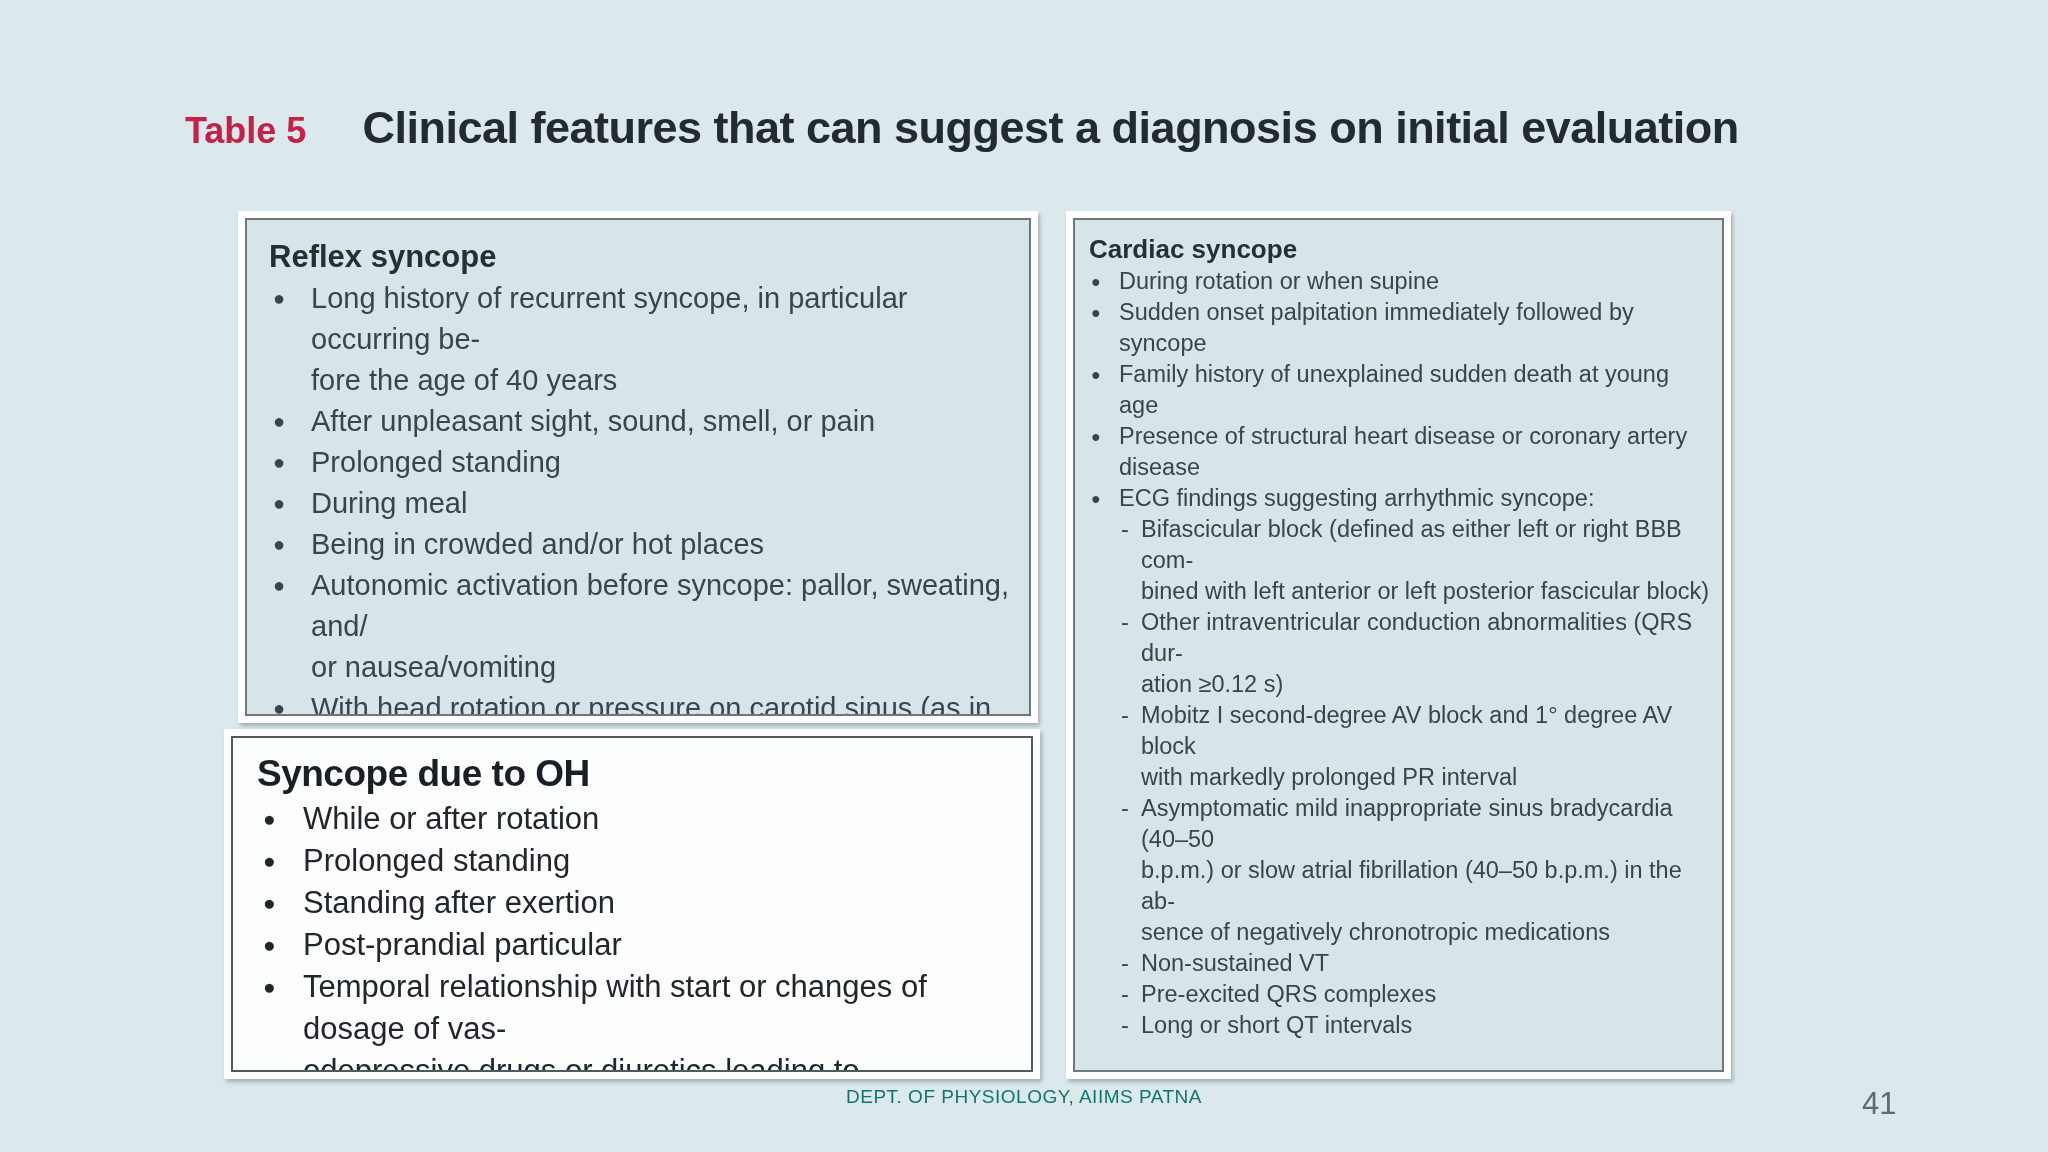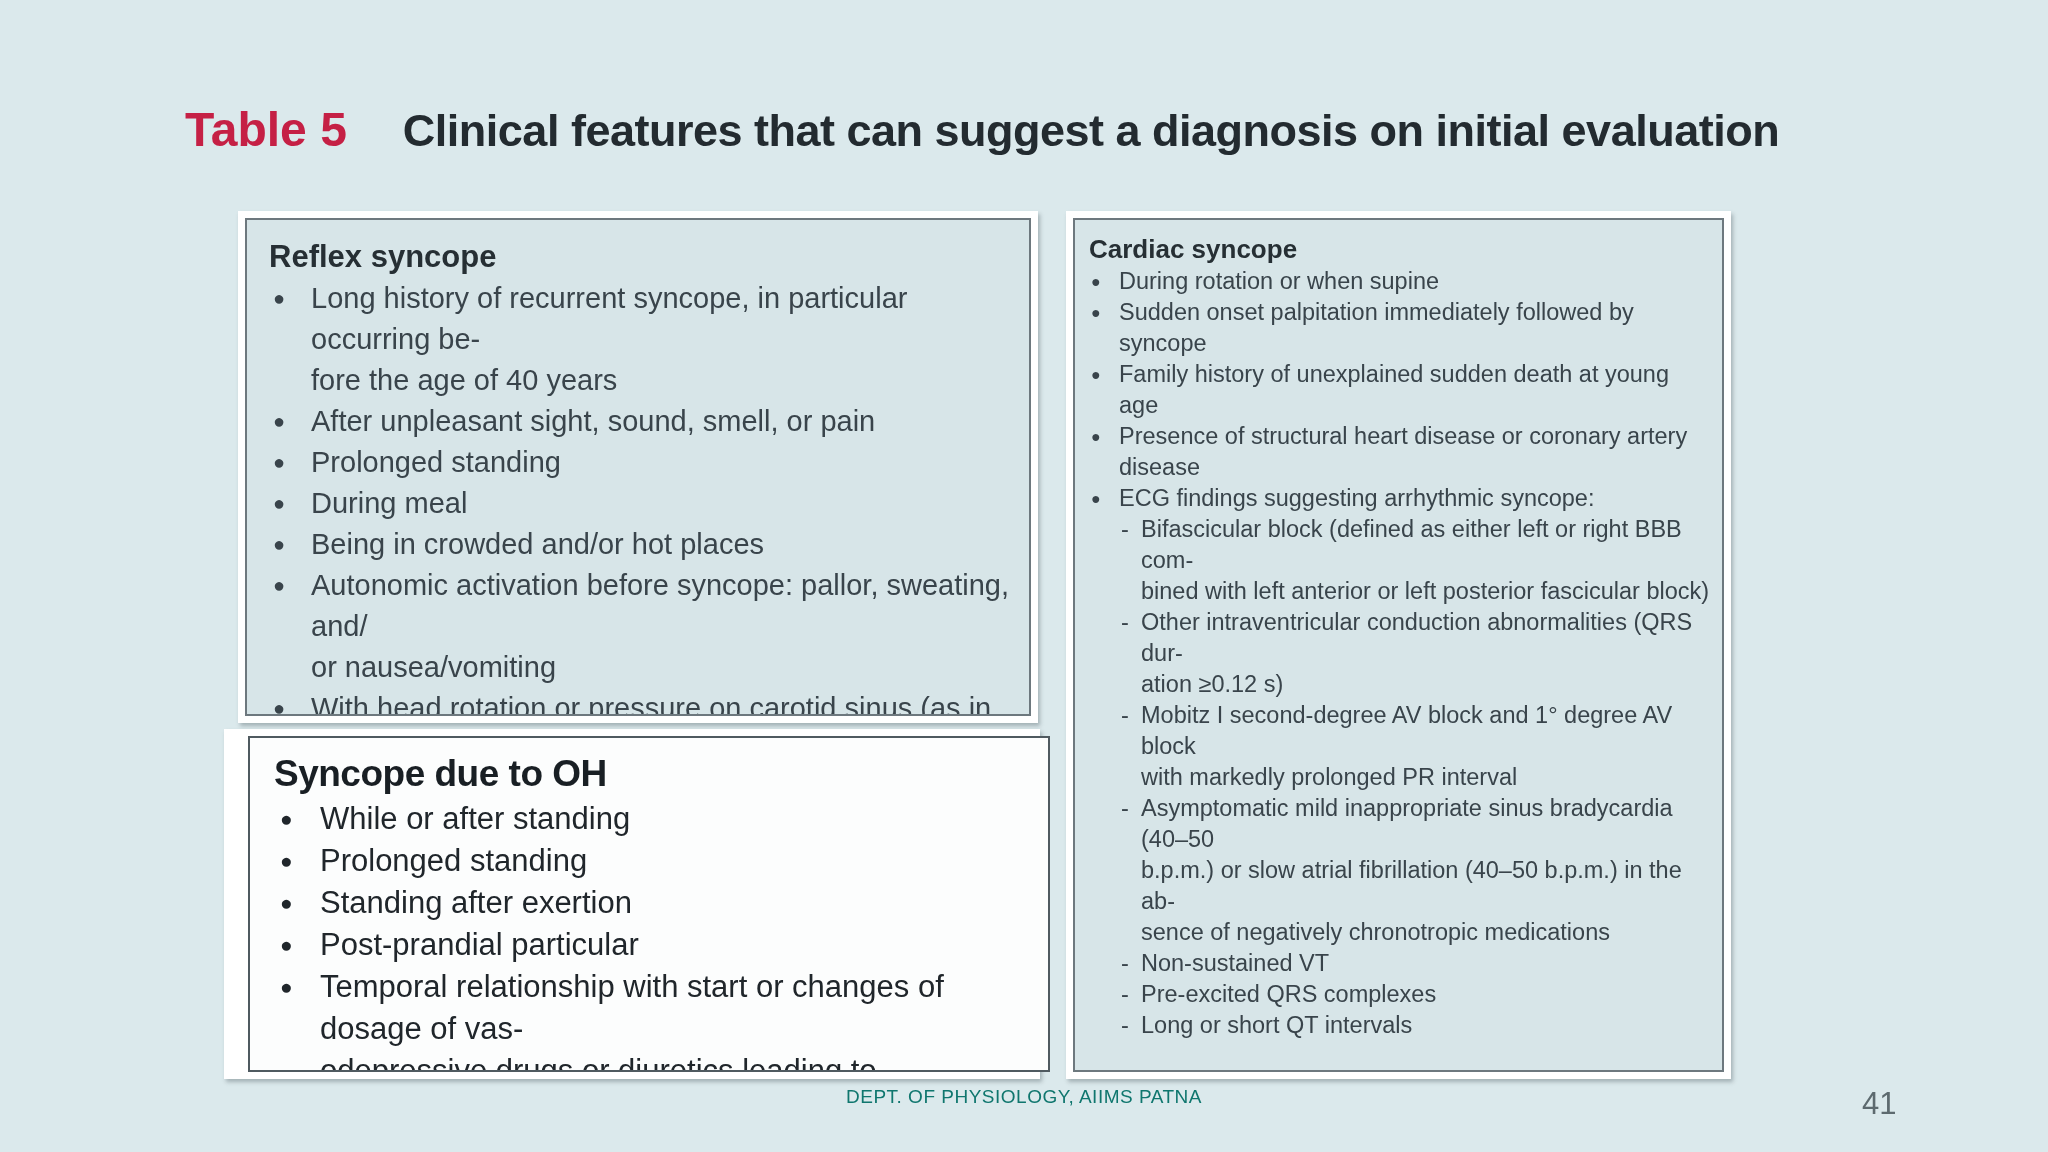--- a/index.html
+++ b/index.html
@@ -13,21 +13,21 @@
     overflow:hidden;
   }
 
   
   .title-row {
     position:absolute; left:185px; top:102px;
     display:flex; align-items:baseline; gap:56px;
     white-space:nowrap;
   }
   .title-label {
-    font-size:48px; font-weight:bold; letter-spacing:0px;
+    font-size:36px; font-weight:bold; letter-spacing:0px;
     color:#c52045;
   }
   .title-text {
     font-size:45px; font-weight:bold; letter-spacing:-0.5px;
     color:#232b30;
   }
 
   
   .scanbox {
     position:absolute;
@@ -44,21 +44,21 @@
 
   
   #box-reflex { left:238px; top:211px; width:800px; height:512px; }
   #box-reflex .inner { padding:16px 4px 10px 22px; }
   #box-reflex .box-header { font-size:31px; font-weight:bold; color:#262f34; line-height:42px; }
   #box-reflex .item { line-height:41px; font-size:29px; color:#39444b; }
   #box-reflex .bullet-col { width:42px; padding-left:4px; font-size:20px; }
 
   
   #box-oh { left:224px; top:729px; width:816px; height:350px; }
-  #box-oh .inner { border:2px solid #4f5a60; background:#fcfdfd; padding:12px 16px 8px 24px;margin-left:17px; }
+  #box-oh .inner { border:2px solid #4f5a60; background:#fcfdfd; padding:12px 16px 8px 24px; }
   #box-oh .box-header { font-size:37px; font-weight:bold; color:#191f24; line-height:48px; letter-spacing:-0.5px; }
   #box-oh .item { line-height:42px; font-size:31px; color:#20262b; }
   #box-oh .bullet-col { width:46px; padding-left:6px; font-size:21px; }
 
   
   #box-cardiac { left:1066px; top:211px; width:665px; height:868px; }
   #box-cardiac .inner { padding:12px 12px 8px 14px; }
   #box-cardiac .box-header { font-size:26px; font-weight:bold; color:#262f34; line-height:34px; }
   #box-cardiac .item { line-height:31px; font-size:23.5px; color:#39444b; }
   #box-cardiac .bullet-col { width:30px; padding-left:2px; font-size:16px; }
@@ -127,21 +127,21 @@
       </div>
 
     </div>
   </div>
 
   <div class="scanbox" id="box-oh">
     <div class="inner">
       <div class="box-header">Syncope due to OH</div>
       <div class="item">
         <span class="bullet-col">●</span>
-        <span class="item-text">While or after standing</span>
+        <span class="item-text">While or after rotation</span>
       </div>
       <div class="item">
         <span class="bullet-col">●</span>
         <span class="item-text">Prolonged standing</span>
       </div>
       <div class="item">
         <span class="bullet-col">●</span>
         <span class="item-text">Standing after exertion</span>
       </div>
       <div class="item">

